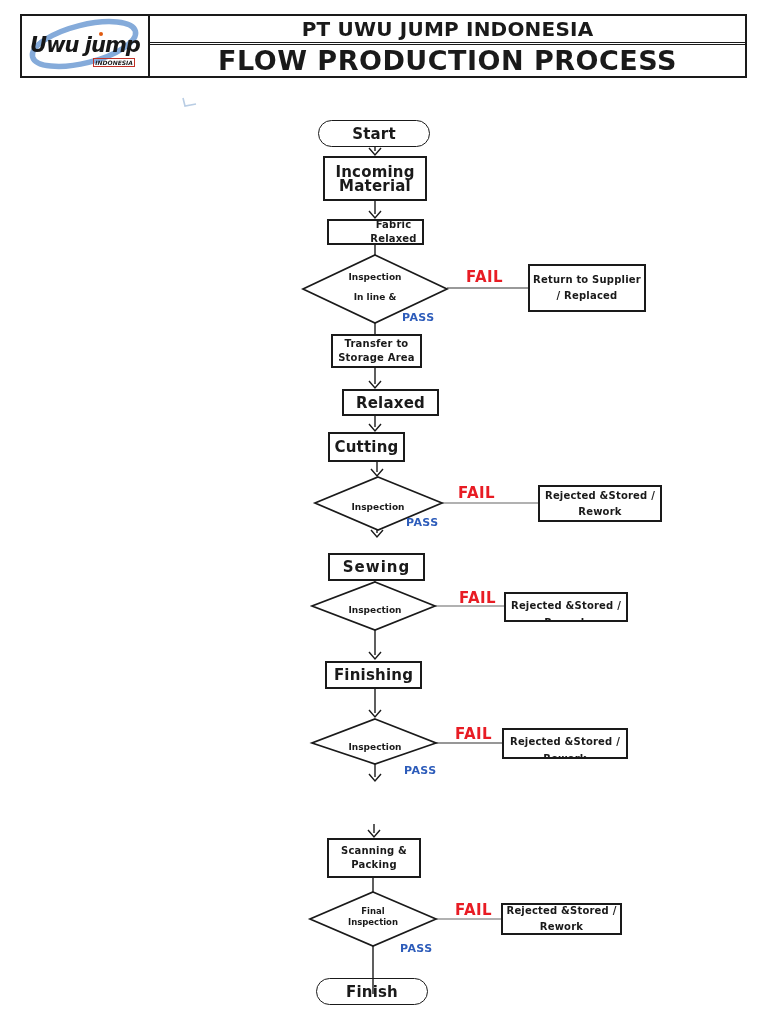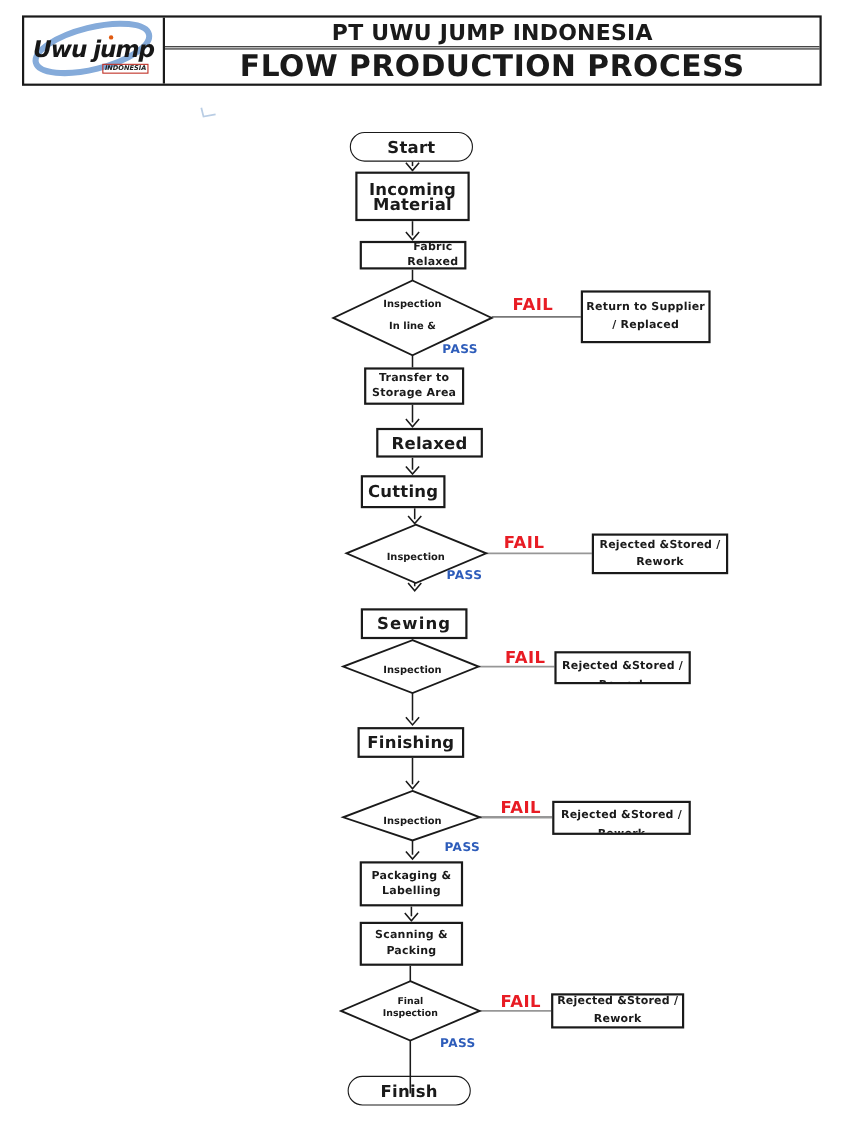--- a/index.html
+++ b/index.html
@@ -131,22 +131,20 @@
   <div class="box" style="left:328px;top:553px;width:97px;height:28px;letter-spacing:1px;">Sewing</div>
 
   <div class="box side clip" style="left:504px;top:592px;width:124px;height:30px;">Rejected &amp;Stored /
 Rework</div>
 
   <div class="box" style="left:325px;top:661px;width:97px;height:28px;">Finishing</div>
 
   <div class="box side clip" style="left:502px;top:728px;width:126px;height:31px;">Rejected &amp;Stored /
 Rework</div>
 
-  <div class="box" style="left:327px;top:783px;width:94px;height:41px;font-size:10px;">Packaging &amp;
-Labelling</div>
 
   <div class="box" style="left:327px;top:838px;width:94px;height:40px;font-size:10px;">Scanning &amp;
 Packing</div>
 
   <div class="box side" style="left:501px;top:903px;width:121px;height:32px;">Rejected &amp;Stored /
 Rework</div>
 
   <div class="box oval" style="left:316px;top:978px;width:112px;height:27px;">Finish</div>
 
   <div class="dtext" style="left:305px;top:267px;width:140px;">Inspection

